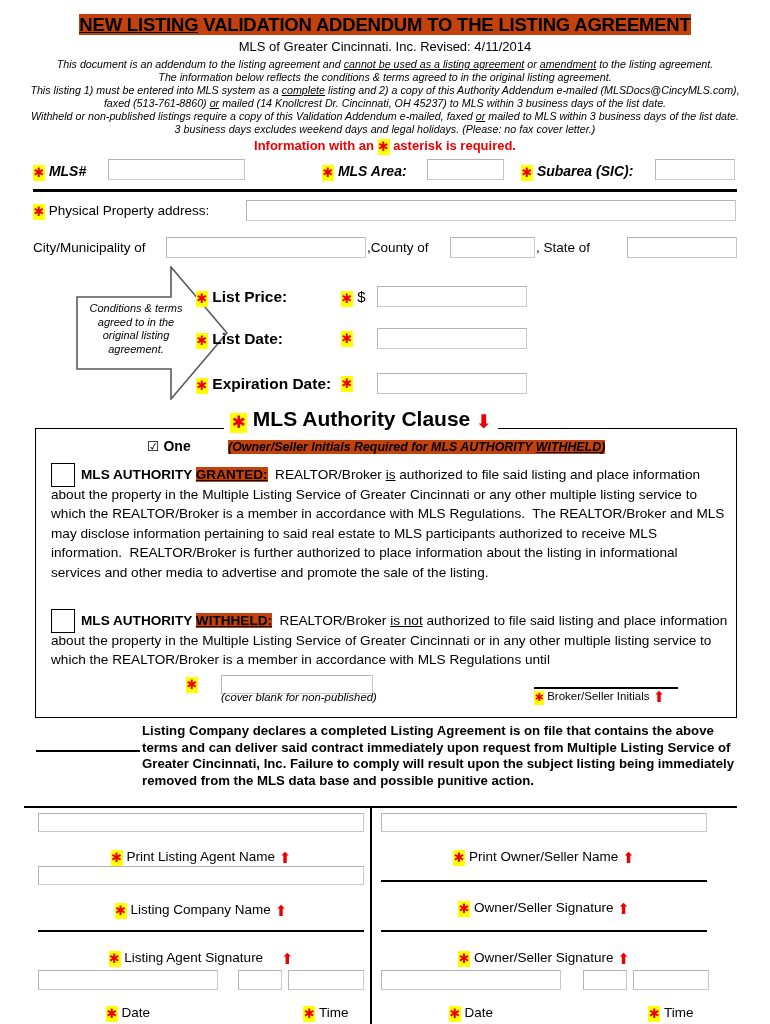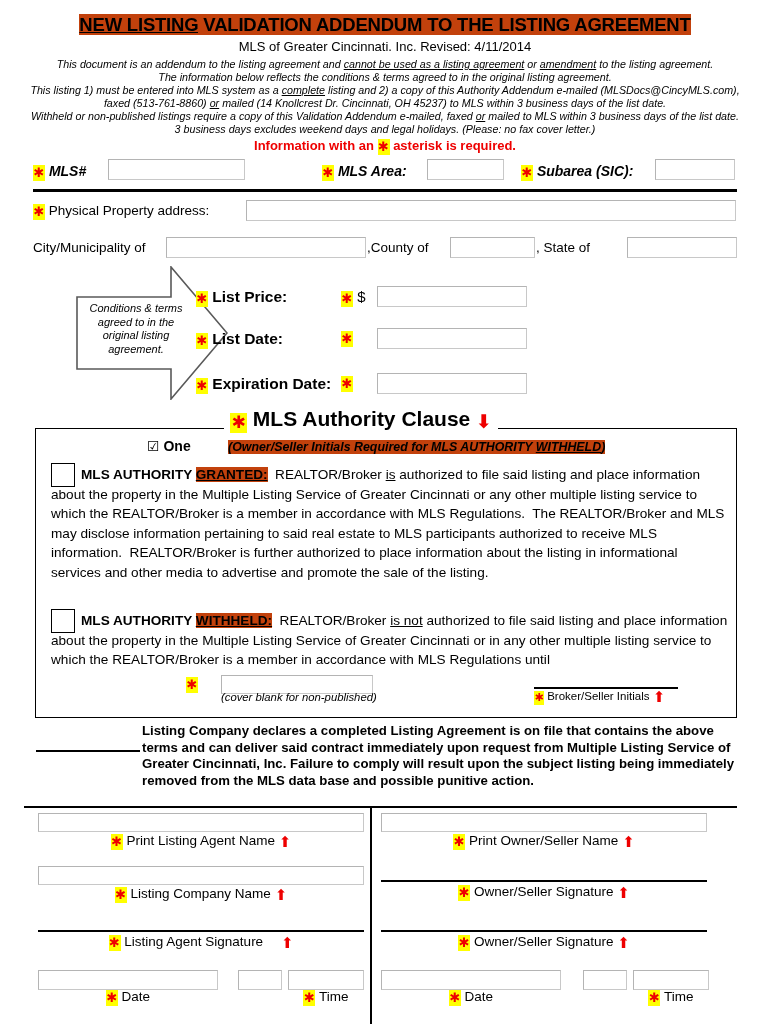--- a/index.html
+++ b/index.html
@@ -169,20 +169,21 @@
   }
   #initrule { left: 36px; top: 750px; width: 104px; height: 1.5px; }
 
   
   .sigline { position: absolute; background: #000000; height: 1.6px; }
   .caption {
     position: absolute;
     text-align: center;
     font-size: 13.5px;
     white-space: nowrap;
+    margin-top: 16px;
   }
   #vdiv { position: absolute; left: 370px; top: 808px; width: 1.6px; height: 216px; background: #000000; }
 </style>
 </head>
 <body>
 
 <div id="page">
 
   <div class="abs ctr" id="title">
     <span class="hl u">NEW LISTING</span><span class="hl"> VALIDATION ADDENDUM TO THE LISTING AGREEMENT</span>

